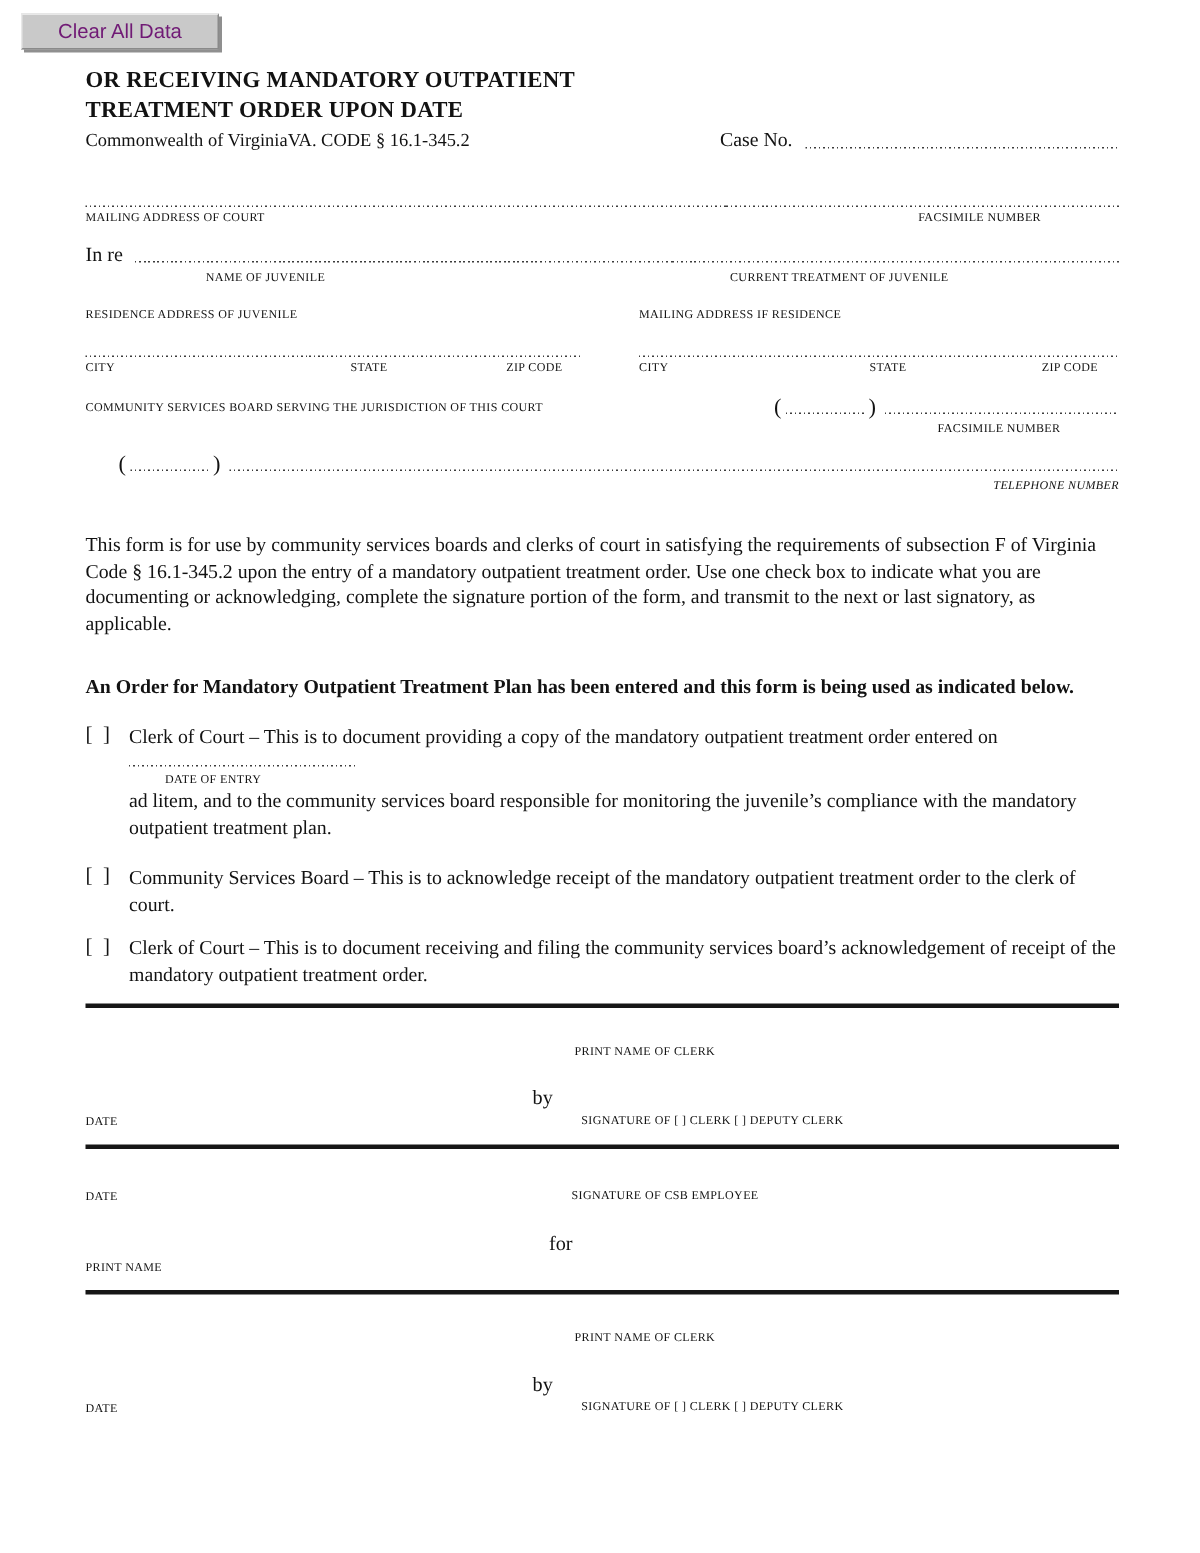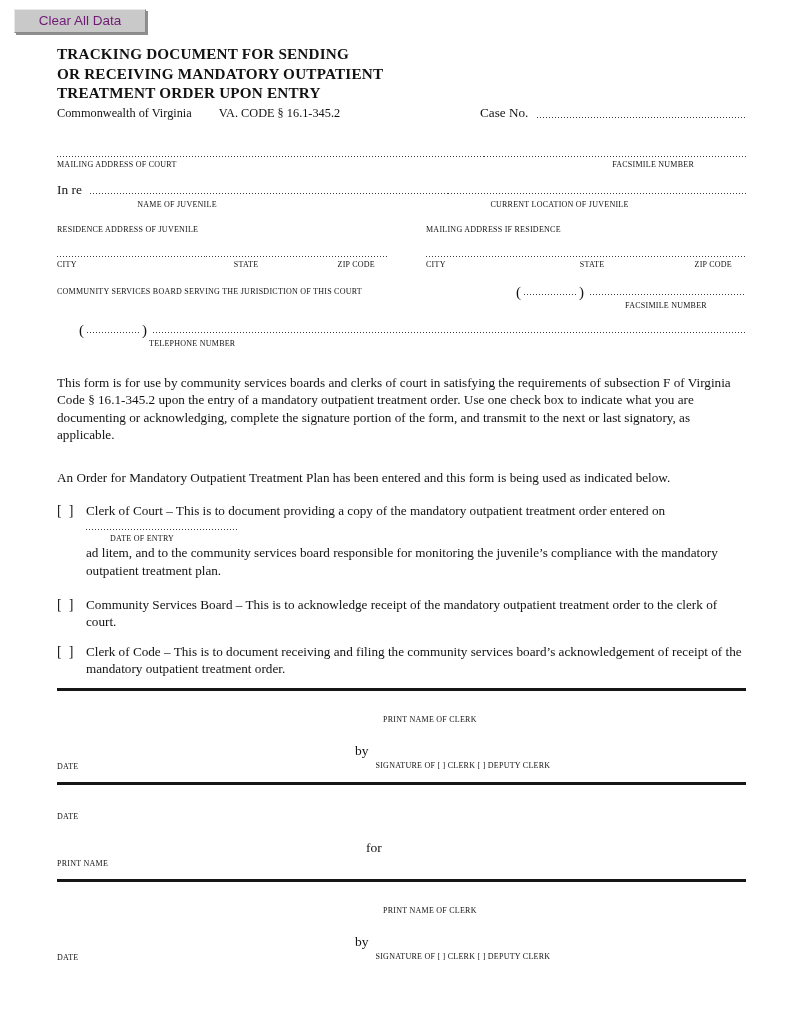--- a/index.html
+++ b/index.html
@@ -30,21 +30,21 @@
   .solidline { border-bottom: 1.2px solid #7d7d7d; height: 13px; }
 
   .lab { font-size: 8px; letter-spacing: .25px; height: 10px; line-height: 10px; white-space: nowrap; }
   .fcol { display: flex; flex-direction: row; }
   .fcol .lab { text-align: center; margin-top: 2px; }
 
   
   .hdr { display: flex; justify-content: space-between; }
   .title-line { font-weight: bold; font-size: 15.2px; line-height: 19.5px; letter-spacing: .2px; }
   .subtitle { font-size: 12.3px; margin-top: 3px; }
-  .subtitle .vacode { margin-left: 27px; }
+  .subtitle .vacode { }
   .caseno { width: 266px; display: flex; align-items: flex-end; font-size: 13.2px; margin-top: 9px; }
   .caseno .fld { flex: 1; margin-left: 9px; margin-bottom: 2px; }
 
   .row { position: relative; }
   .baseline-row { display: flex; align-items: flex-end; }
   .baseline-row .fld { margin-bottom: 3px; }
 
   .court-row { margin-top: 17px; }
   .court-row .court-name { font-size: 13.4px; margin-left: 8px; white-space: nowrap; }
   .lab-abs { position: absolute; text-align: center; }
@@ -55,63 +55,62 @@
 
   .csbrow { display: flex; }
   .csbrow .lc { flex: 0 0 437px; }
   .csbrow .rc { flex: 1; margin-left: 22px; }
   .phone-top { display: flex; align-items: flex-end; }
   .paren { font-size: 15px; line-height: 14px; }
   .fld-area { width: 52px; margin: 0 3px 3px 3px; }
   .fld-rest { flex: 1; margin-left: 6px; margin-bottom: 3px; }
 
   .para { margin-top: 25px; font-size: 13.2px; line-height: 17.6px; }
-  .order-head { margin-top: 26px; font-size: 13.2px; font-weight: normal; }
+  .order-head { margin-top: 26px; font-size: 13.2px; font-weight: bold; }
 
   .cb-item { position: relative; padding-left: 29px; font-size: 13.2px; line-height: 17.6px; }
   .cb-glyph { position: absolute; left: 0; top: 0; white-space: pre; font-size: 14px; cursor: pointer; }
   .doe-row { display: flex; align-items: flex-end; }
   .doe-field { width: 152px; margin-bottom: 3px; }
   .doe-row .doe-text { margin-left: 7px; }
   .doe-lab { margin-left: 24px; margin-top: 1px; }
 
   .divider { border-top: 3px solid #161616; }
 
   .sig-print-row { display: flex; }
   .sig-print-row .spacer { flex: 0 0 326px; }
   .sig-print-row .pn { flex: 1; }
 
   .sig-by-row { display: flex; align-items: flex-end; }
   .datecol { flex: 0 0 188px; }
   .by-word { font-size: 13.5px; margin: 0 7px 13px 0; }
   .bygap { flex: 0 0 110px; }
-  .sigcol { flex: 1; }
+  .sigcol { flex: 1; gap: 12px; }
 
   .csb-row1 { display: flex; align-items: flex-end; }
   .csb-row1 .sigcol2 { flex: 0 0 365px; margin-left: auto; }
   .csb-row2 { display: flex; align-items: flex-end; }
   .printcol { flex: 0 0 300px; }
   .for-word { font-size: 13.5px; margin: 0 7px 13px 9px; }
 
   .mt10 { margin-top: 10px; } .mt12 { margin-top: 12px; } .mt14 { margin-top: 14px; }
   .mt16 { margin-top: 16px; } .mt18 { margin-top: 18px; }
   .mt22 { margin-top: 22px; } .mt24 { margin-top: 24px; } .mt26 { margin-top: 26px; }
 </style>
 </head>
 <body>
 
 <div class="clear-btn">Clear All Data</div>
 
 <div class="content">
 
   <div class="hdr">
     <div>
-      <div class="title-line">TRACKING DOCUMENT FOR SENDING</div>
       <div class="title-line">OR RECEIVING MANDATORY OUTPATIENT</div>
-      <div class="title-line">TREATMENT ORDER UPON ENTRY</div>
+      <div class="title-line">TREATMENT ORDER UPON DATE</div>
       <div class="subtitle">
         <span>Commonwealth of Virginia</span><span class="vacode">VA. CODE § 16.1-345.2</span>
       </div>
     </div>
     <div class="caseno">
       <span>Case No.</span>
       <div class="fld"></div>
     </div>
   </div>
 
@@ -128,21 +127,21 @@
   </div>
 
   <div class="row mt12">
     <div class="baseline-row" style="font-size:13.4px;">
       <span>In re</span>
       <div class="fld" style="flex:0 0 52%; margin-left:8px;"></div>
       <div class="fld" style="flex:1;"></div>
     </div>
     <div style="position:relative; height:11px; margin-top:2px;">
       <span class="lab lab-abs" style="left:0; width:240px;">NAME OF JUVENILE</span>
-      <span class="lab lab-abs" style="left:355px; width:295px;">CURRENT LOCATION OF JUVENILE</span>
+      <span class="lab lab-abs" style="left:355px; width:295px;">CURRENT TREATMENT OF JUVENILE</span>
     </div>
   </div>
 
   <div class="twocol mt12">
     <div class="lc fcol">
       <div class="fld"></div>
       <span class="lab">RESIDENCE ADDRESS OF JUVENILE</span>
     </div>
     <div class="rc fcol">
       <div class="fld"></div>
@@ -194,21 +193,21 @@
   </div>
 
   <div class="csbrow mt12">
     <div class="rc">
       <div class="phone-top">
         <span class="paren">(</span>
         <div class="fld fld-area"></div>
         <span class="paren">)</span>
         <div class="fld fld-rest"></div>
       </div>
-      <div class="lab" style="text-align:left; margin-top:2px; padding-left:70px;">TELEPHONE NUMBER</div>
+      <div class="lab" style="text-align:right; margin-top:2px; padding-left:70px;font-style:italic;">TELEPHONE NUMBER</div>
     </div>
   </div>
 
   <div class="para">This form is for use by community services boards and clerks of court in satisfying the requirements of subsection F of Virginia Code § 16.1-345.2 upon the entry of a mandatory outpatient treatment order. Use one check box to indicate what you are documenting or acknowledging, complete the signature portion of the form, and transmit to the next or last signatory, as applicable.</div>
 
   <div class="order-head">An Order for Mandatory Outpatient Treatment Plan has been entered and this form is being used as indicated below.</div>
 
   <div class="cb-item mt16">
     <span class="cb-glyph">[  ]</span>
     <div>Clerk of Court – This is to document providing a copy of the mandatory outpatient treatment order entered on</div>
@@ -219,21 +218,21 @@
     <div>ad litem, and to the community services board responsible for monitoring the juvenile’s compliance with the mandatory outpatient treatment plan.</div>
   </div>
 
   <div class="cb-item mt16">
     <span class="cb-glyph">[  ]</span>
     <div>Community Services Board – This is to acknowledge receipt of the mandatory outpatient treatment order to the clerk of court.</div>
   </div>
 
   <div class="cb-item mt12">
     <span class="cb-glyph">[  ]</span>
-    <div>Clerk of Code – This is to document receiving and filing the community services board’s acknowledgement of receipt of the mandatory outpatient treatment order.</div>
+    <div>Clerk of Court – This is to document receiving and filing the community services board’s acknowledgement of receipt of the mandatory outpatient treatment order.</div>
   </div>
 
   <div class="divider mt10"></div>
 
   <div>
     <div class="sig-print-row mt22">
       <div class="spacer"></div>
       <div class="pn fcol">
         <div class="fld"></div>
         <span class="lab">PRINT NAME OF CLERK</span>
@@ -256,20 +255,21 @@
   <div class="divider mt10"></div>
 
   <div>
     <div class="csb-row1 mt24">
       <div class="datecol fcol">
         <div class="fld"></div>
         <span class="lab">DATE</span>
       </div>
       <div class="sigcol2 fcol">
         <div class="solidline"></div>
+        <span class="lab">SIGNATURE OF CSB EMPLOYEE</span>
       </div>
     </div>
     <div class="csb-row2 mt18">
       <div class="printcol fcol">
         <div class="fld"></div>
         <span class="lab">PRINT NAME</span>
       </div>
       <span class="for-word">for</span>
     </div>
   </div>

